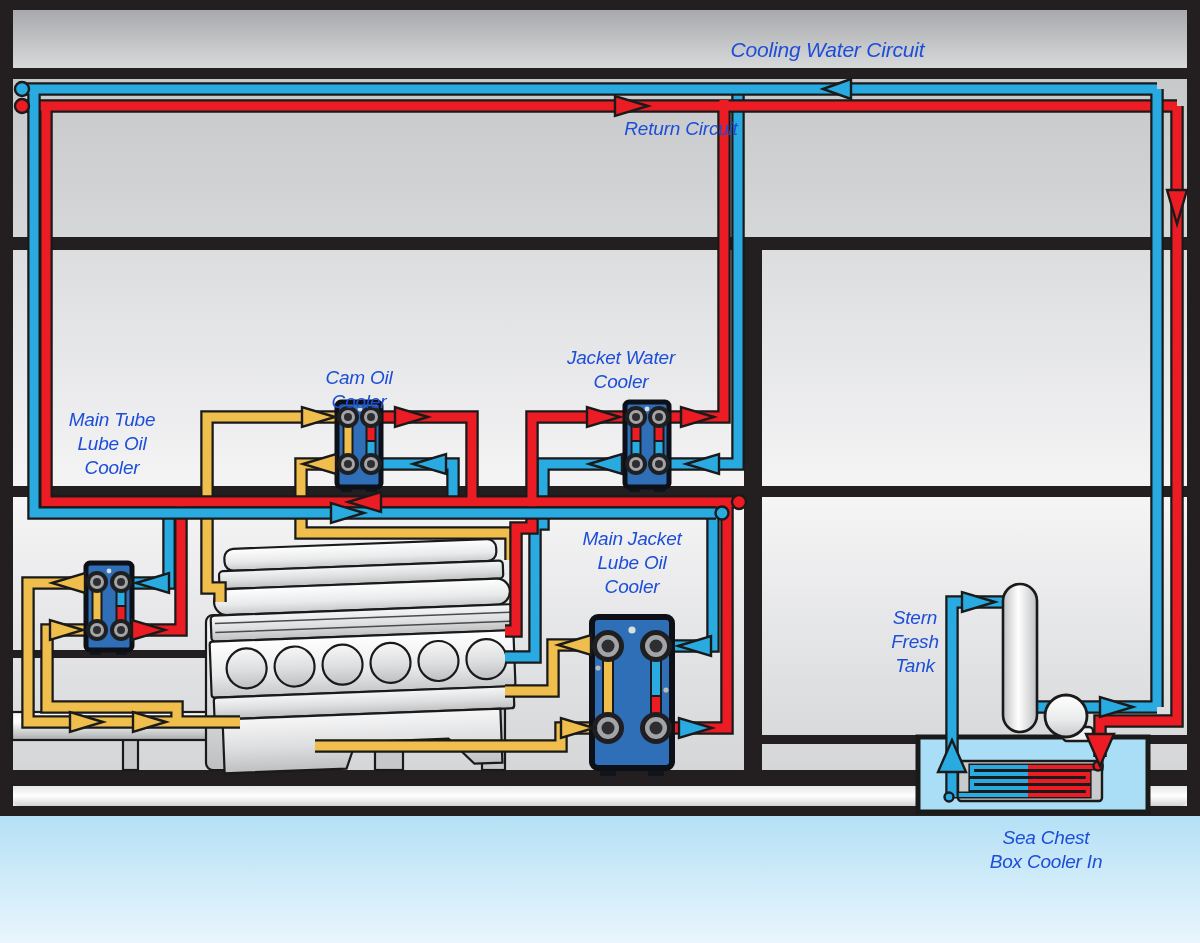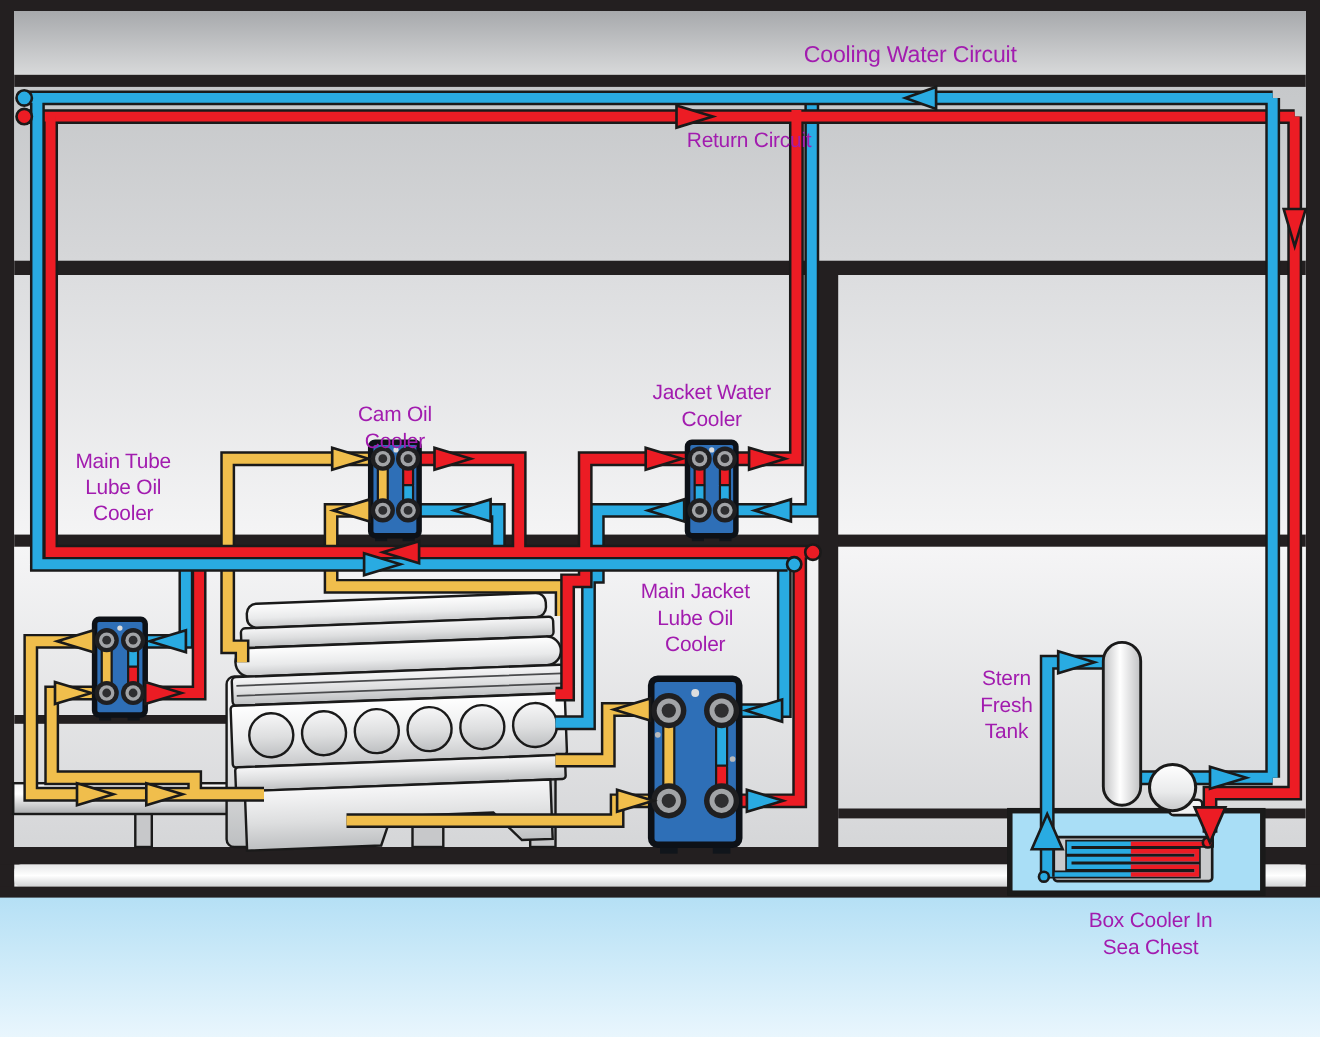--- a/index.html
+++ b/index.html
@@ -1,20 +1,20 @@
 <!DOCTYPE html>
 <html style="--hot: #EC1C24; --cold: #29ABE2; --oil: #F0BE4C; --outline: #1A1A1A; --structure: #231F20; --cooler_body: #2E6FB7; --cooler_case: #0D1117; --sea: #BCE3F6; --sea_chest: #A9DEF6;"><head>
 <meta charset="utf-8">
 <style>
   html,body{margin:0;padding:0;background:#ffffff;}
   #stage{position:relative;width:1200px;height:943px;overflow:hidden;
          font-family:"Liberation Sans","DejaVu Sans",sans-serif;background:#fff;}
   #diagram-svg{position:absolute;left:0;top:0;}
-  .lbl{position:absolute;color:#a21caf;font-size:19px;line-height:24px;text-align:center;
-       letter-spacing:-0.2px;}
+  .lbl{position:absolute;color:#1d4ed8;font-size:19px;line-height:24px;text-align:center;
+       letter-spacing:-0.2px;font-style:italic;}
   .lbl span{display:block;}
   .lbl-title{font-size:21px;}
   .lbl-left{text-align:center;}
   
   .po{fill:none;stroke:var(--outline,#1A1A1A);stroke-width:13.5px;}
   .pc{fill:none;stroke-width:9px;}
   .s-hot{stroke:var(--hot,#EC1C24);} .s-cold{stroke:var(--cold,#29ABE2);} .s-oil{stroke:var(--oil,#F0BE4C);}
   .f-hot{fill:var(--hot,#EC1C24);} .f-cold{fill:var(--cold,#29ABE2);} .f-oil{fill:var(--oil,#F0BE4C);}
   .arrow{stroke:var(--outline,#1A1A1A);stroke-width:2.4px;stroke-linejoin:miter;}
   .cap{stroke:var(--outline,#1A1A1A);stroke-width:2.4px;}
@@ -380,32 +380,32 @@
 </div>
 <div class="lbl" style="left:42px;top:408px;width:140px;">
   <span>Main Tube</span>
   <span>Lube Oil</span>
   <span>Cooler</span>
 </div>
 <div class="lbl" style="left:289px;top:366px;width:140px;">
   <span>Cam Oil</span>
   <span>Cooler</span>
 </div>
-<div class="lbl" style="left:567px;top:346px;width:160px;">
+<div class="lbl" style="left:541px;top:346px;width:160px;">
   <span>Jacket Water</span>
   <span>Cooler</span>
 </div>
 <div class="lbl" style="left:552px;top:527px;width:160px;">
   <span>Main Jacket</span>
   <span>Lube Oil</span>
   <span>Cooler</span>
 </div>
 <div class="lbl" style="left:855px;top:606px;width:120px;">
   <span>Stern</span>
   <span>Fresh</span>
   <span>Tank</span>
 </div>
 <div class="lbl" style="left:946px;top:826px;width:200px;">
+  <span>Sea Chest</span>
   <span>Box Cooler In</span>
-  <span>Sea Chest</span>
 </div>
 
 </div>
 
 </body></html>

